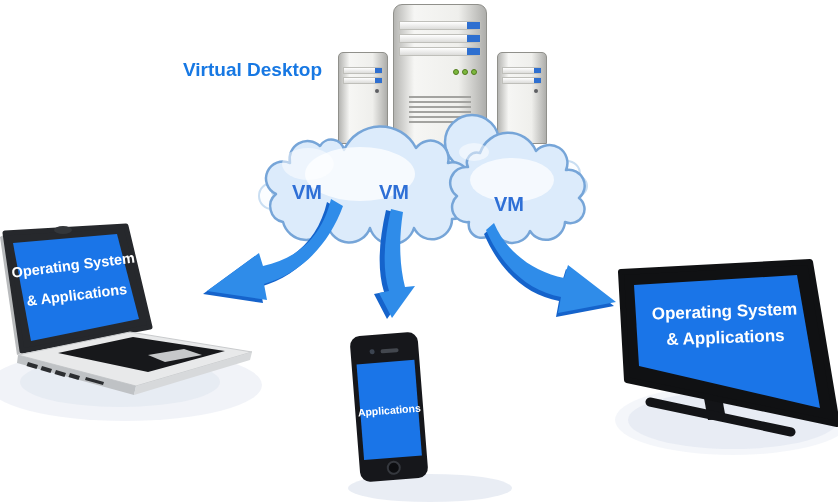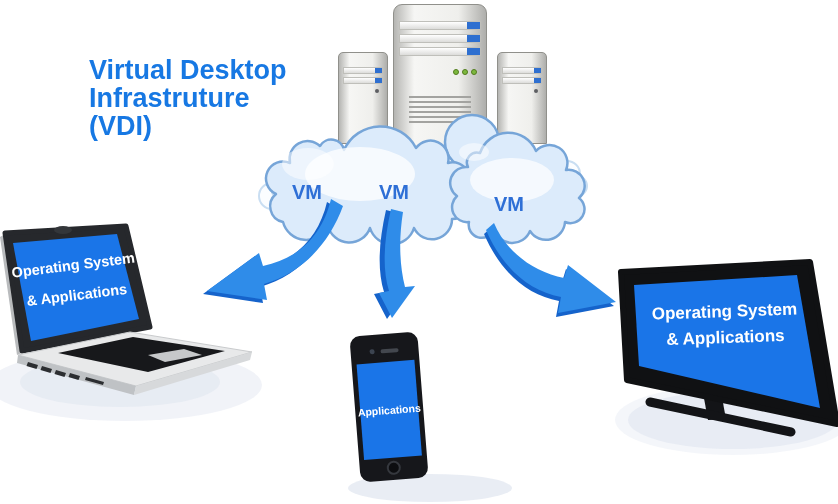--- a/index.html
+++ b/index.html
@@ -24,22 +24,22 @@
   .bay-blue { position:absolute; right:0; top:0; bottom:0; width:13px; background:#2e6fd0; }
   .server-side .bay-blue { width:7px; }
   .led { position:absolute; width:6px; height:6px; border-radius:50%;
     background:#7cb83e; border:1px solid #527c1e; }
   .vents { position:absolute; left:15px; right:15px; top:91px; height:29px;
     background:repeating-linear-gradient(#a3a3a0 0 2px, rgba(0,0,0,0) 2px 5px); }
   .side-dot { position:absolute; width:4px; height:4px; border-radius:50%;
     background:#5e5f63; left:36px; top:36px; }
   #svg-fg { z-index:3; }
   .txt { position:absolute; z-index:4; }
-  #title { left:89px; top:56px; width:215px; text-align:left;
-    font-size:27px; line-height:28px; font-weight:bold; color:#1778e3; }
+  #title { left:107px; top:56px; width:215px; text-align:right;
+    font-size:19px; line-height:28px; font-weight:bold; color:#1778e3; }
   .vm { position:absolute; z-index:4; font-size:20px; line-height:24px;
     font-weight:600; color:#2e6fd6; }
   #vm-1 { left:292px; top:180px; }
   #vm-2 { left:379px; top:180px; }
   #vm-3 { left:494px; top:192px; }
   #laptop-text { left:4px; top:250px; width:142px; text-align:center;
     transform:rotate(-7deg); font-weight:bold; font-size:14.5px; line-height:30px; color:#ffffff; }
   #monitor-text { left:640px; top:299px; width:170px; text-align:center;
     transform:rotate(-2deg); font-weight:bold; font-size:17px; line-height:26px; color:#ffffff; }
   #phone { position:absolute; z-index:5; left:355px; top:334px; width:68px; height:146px;
@@ -167,21 +167,20 @@
     <g>
       <path d="M703 393 L721 392 L726 419 L708 420 Z" fill="#131417"></path>
       <line x1="650" y1="402" x2="791" y2="432" stroke="#131417" stroke-width="9" stroke-linecap="round"></line>
       <path d="M621 272 L810 262 L837 424 L627 380 Z" fill="#101113" stroke="#101113" stroke-width="6" stroke-linejoin="round"></path>
       <path d="M634 285 L797 275 L820 408 L639 366 Z" fill="#1a75e8"></path>
     </g>
   </svg>
 
   <div id="title" class="txt">
     <span class="line">Virtual Desktop</span>
-    <span class="line">Infrastruture (VDI)</span>
   </div>
 
   <div id="vm-1" class="vm">VM</div>
   <div id="vm-2" class="vm">VM</div>
   <div id="vm-3" class="vm">VM</div>
 
   <div id="laptop-text" class="txt">
     <span class="line">Operating System</span>
     <span class="line">&amp; Applications</span>
   </div>

